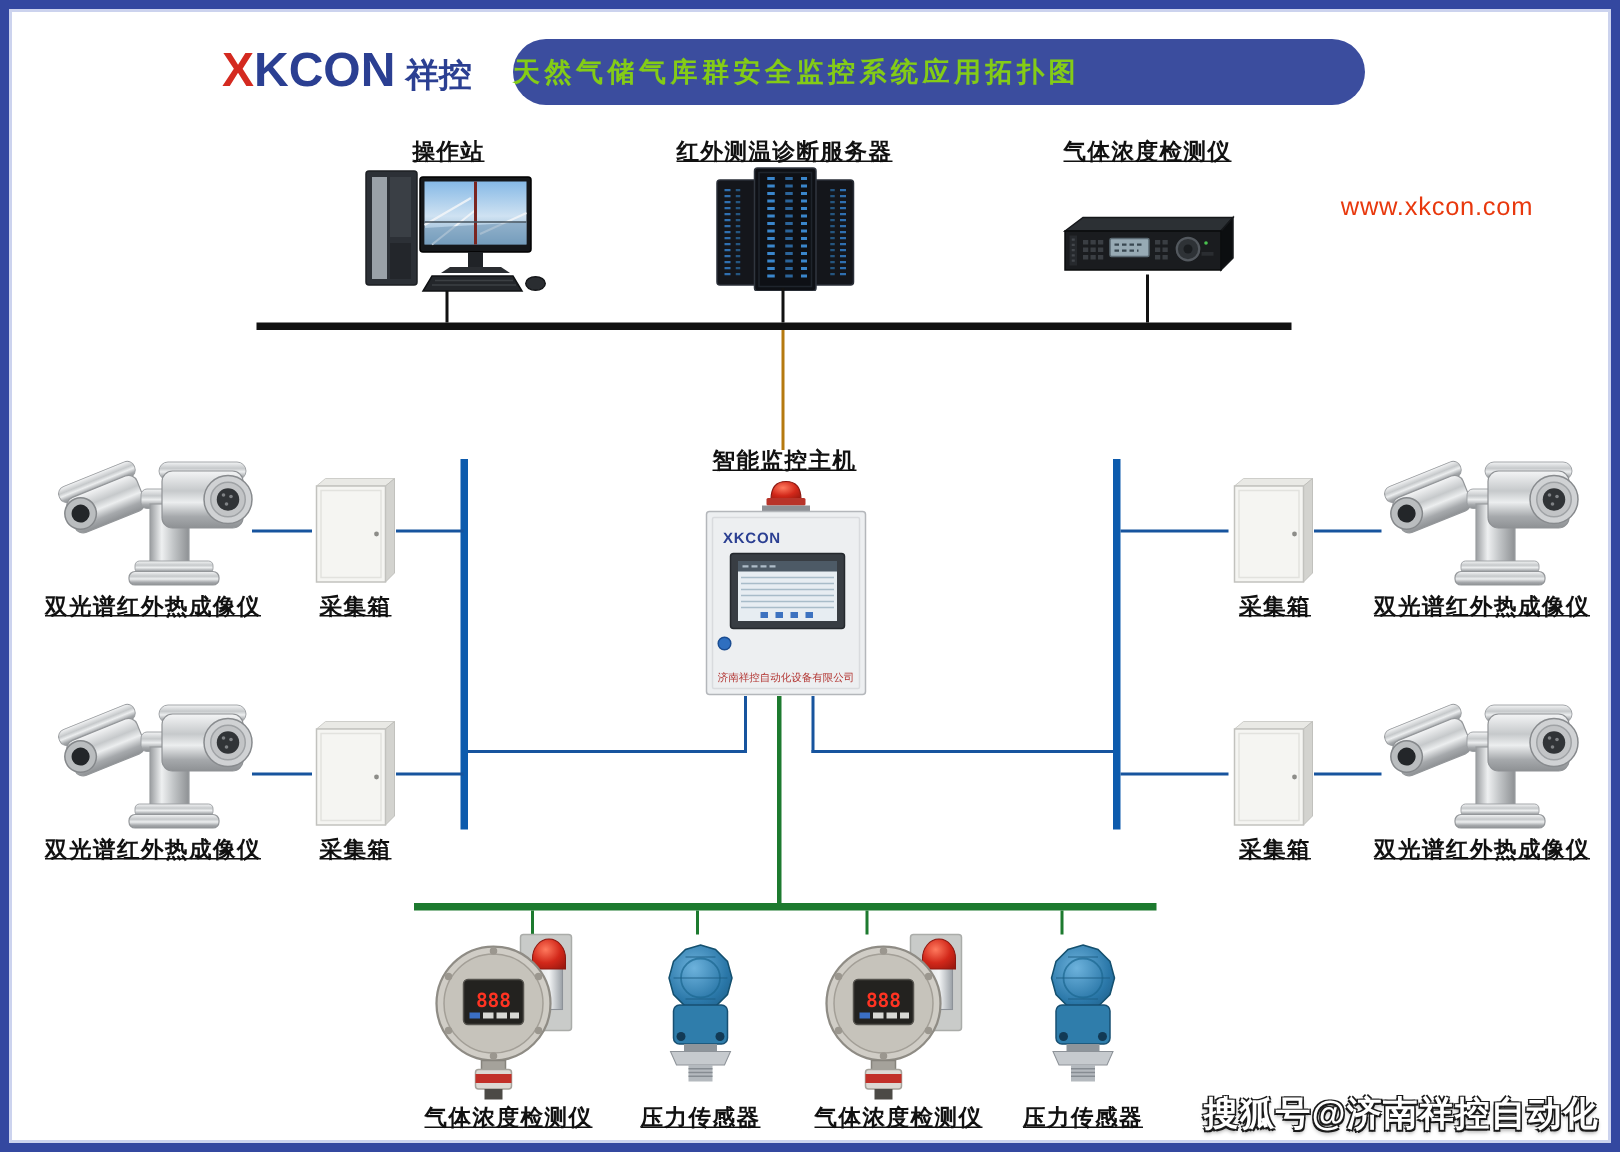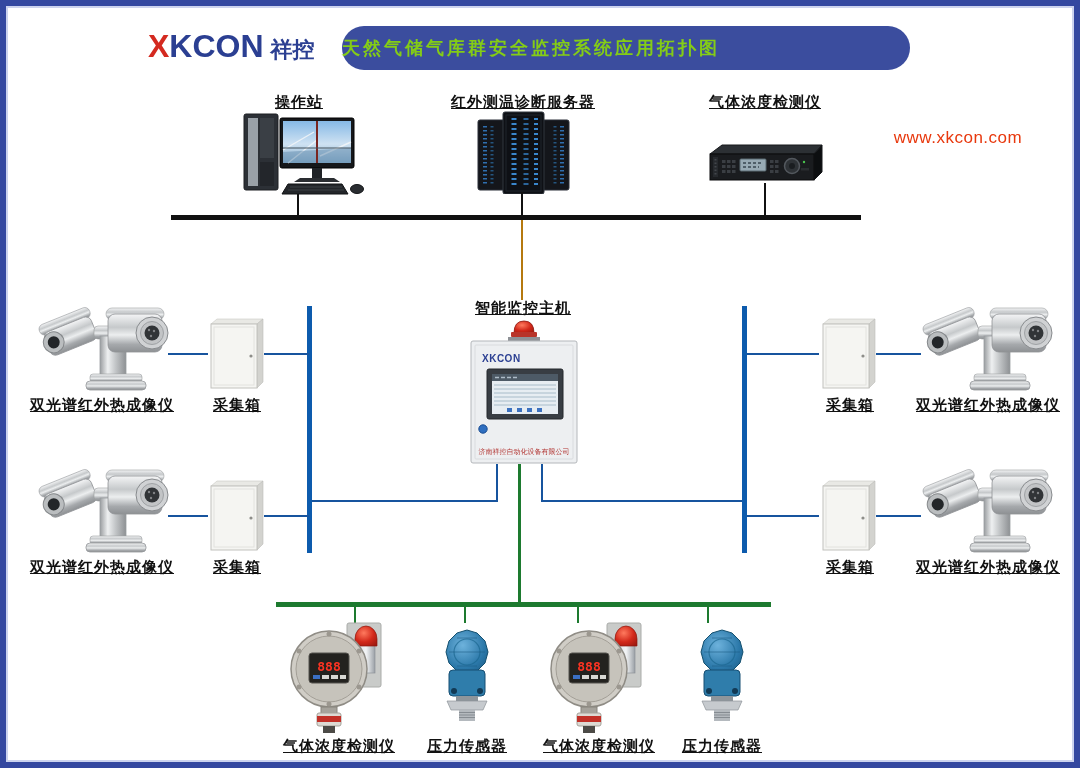--- a/index.html
+++ b/index.html
@@ -339,13 +339,14 @@
     </svg>
   <svg class="abs" style="left:682px;top:622px;" width="68" height="95">
       <use href="#sym-pressure"></use>
     </svg>
 
   <div class="lbl" style="left:253px;top:731px;width:160px;">气体浓度检测仪</div>
   <div class="lbl" style="left:411px;top:731px;width:100px;">压力传感器</div>
   <div class="lbl" style="left:513px;top:731px;width:160px;">气体浓度检测仪</div>
   <div class="lbl" style="left:666px;top:731px;width:100px;">压力传感器</div>
 
+  <div class="watermark">搜狐号@济南祥控自动化</div>
 </div>
 
 </body></html>

